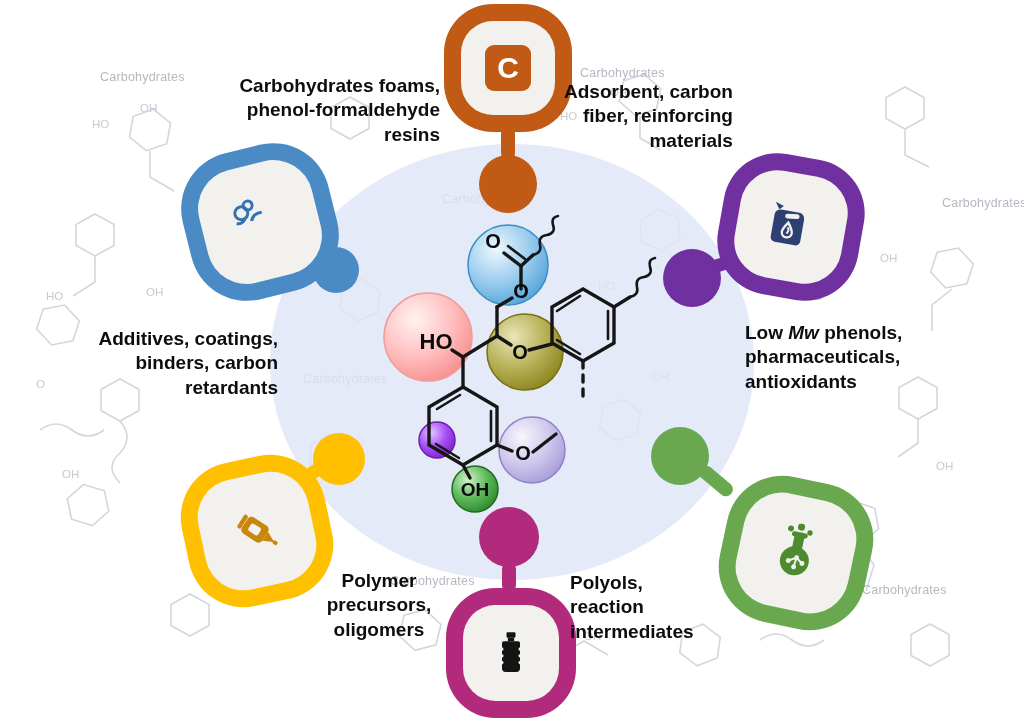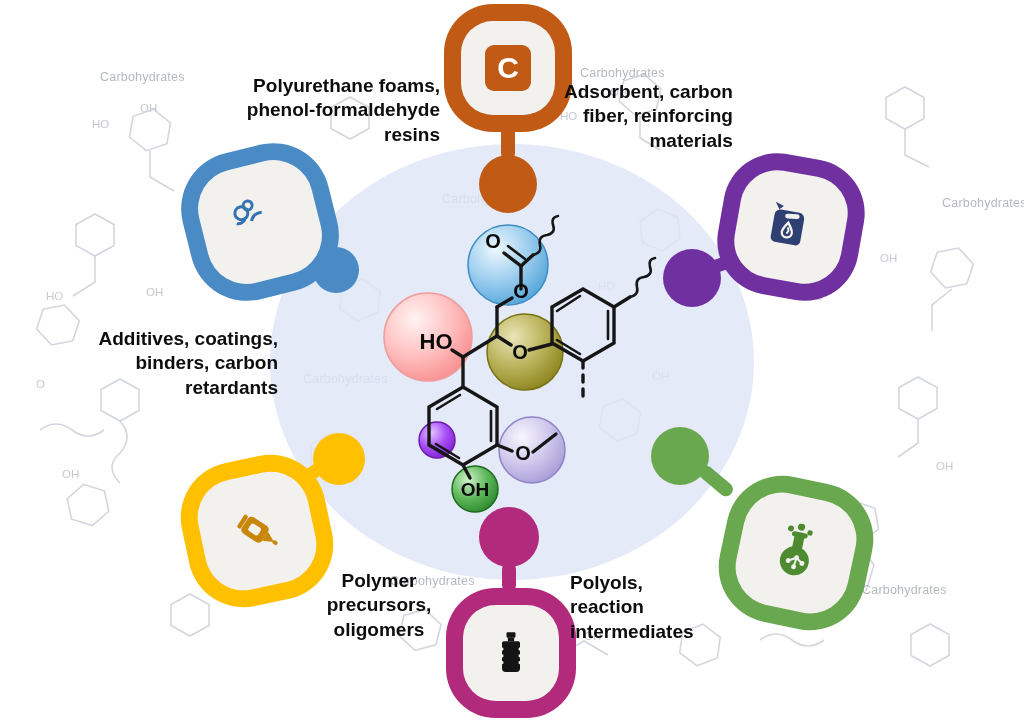--- a/index.html
+++ b/index.html
@@ -299,28 +299,31 @@
     </g>
 
     <text class="atom" x="493" y="248" font-size="20">O</text>
     <text class="atom" x="521" y="298" font-size="20">O</text>
     <text class="atom" x="436" y="349" font-size="22">HO</text>
     <text class="atom" x="520" y="359" font-size="20">O</text>
     <text class="atom" x="523" y="460" font-size="20">O</text>
     <text class="atom" x="475" y="496" font-size="19">OH</text>
   </svg>
 
-  <div class="label" style="right:584px;top:74px;text-align:right">Polyurethane foams,
+  <div class="label" style="right:584px;top:74px;text-align:right">Carbohydrates foams,
 phenol-formaldehyde
 resins</div>
 
   <div class="label" style="left:564px;top:80px;text-align:right">Adsorbent, carbon
 fiber, reinforcing
 materials</div>
 
+  <div class="label" style="left:745px;top:321px;text-align:left"><span>Low </span><i>Mw</i><span> phenols,
+pharmaceuticals,
+antioxidants</span></div>
 
   <div class="label" style="right:746px;top:327px;text-align:right">Additives, coatings,
 binders, carbon
 retardants</div>
 
   <div class="label" style="left:299px;top:569px;width:160px;text-align:center">Polymer
 precursors,
 oligomers</div>
 
   <div class="label" style="left:570px;top:571px;text-align:left">Polyols,

